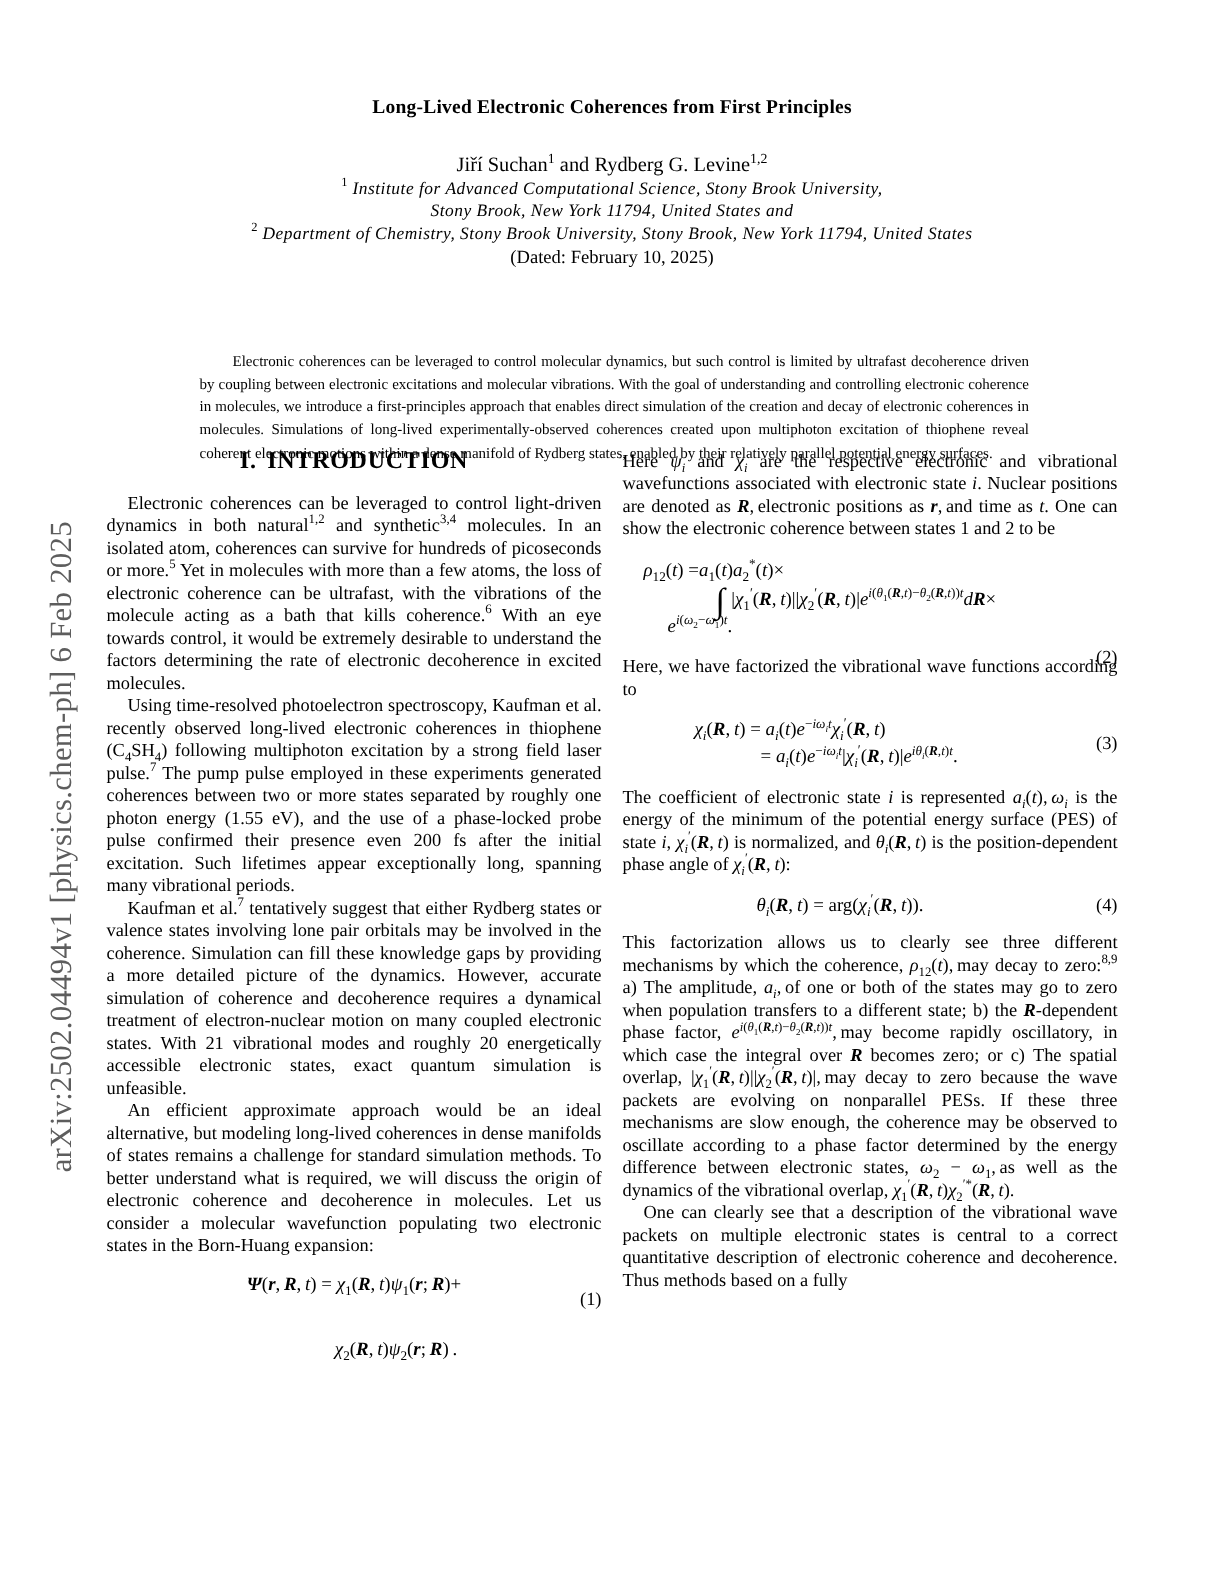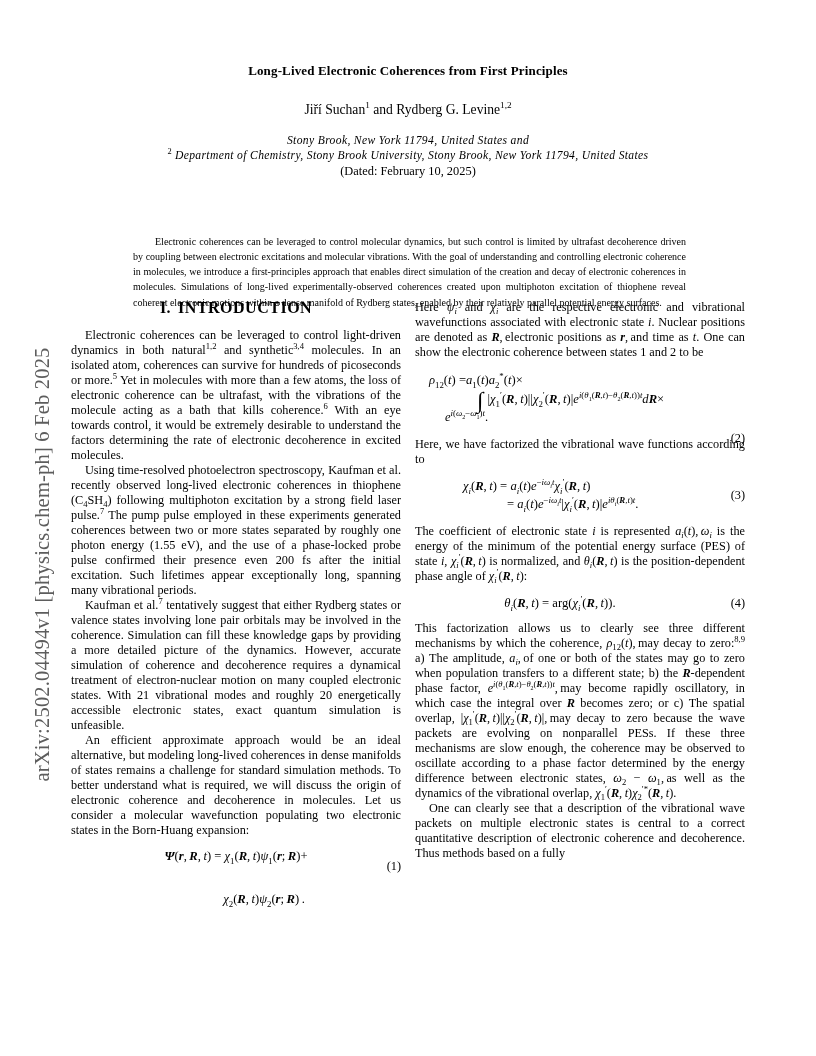--- a/index.html
+++ b/index.html
@@ -166,20 +166,24 @@
 <div class="arxiv-stamp">arXiv:2502.04494v1  [physics.chem-ph]  6 Feb 2025</div>
 
 <div class="page">
 
   <div class="title">Long-Lived Electronic Coherences from First Principles</div>
 
   <div class="authors">
     <span>Jiří Suchan</span><sup>1</sup><span> and </span><span>Rydberg G. Levine</span><sup>1,2</sup>
   </div>
 
+  <div class="affil affil-1">
+    <sup>1</sup>
+    <span>Institute for Advanced Computational Science, Stony Brook University,</span>
+  </div>
   <div class="affil affil-2">
     <span>Stony Brook, New York 11794, United States and</span>
   </div>
   <div class="affil affil-3">
     <sup>2</sup>
     <span>Department of Chemistry, Stony Brook University, Stony Brook, New York 11794, United States</span>
   </div>
 
   <div class="dated">(Dated: February 10, 2025)</div>
 

